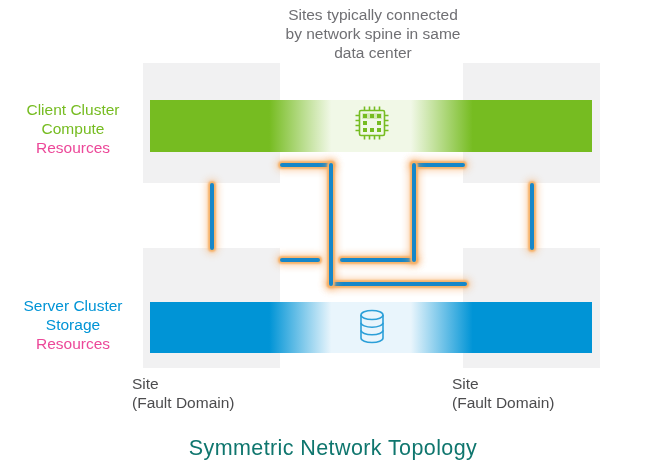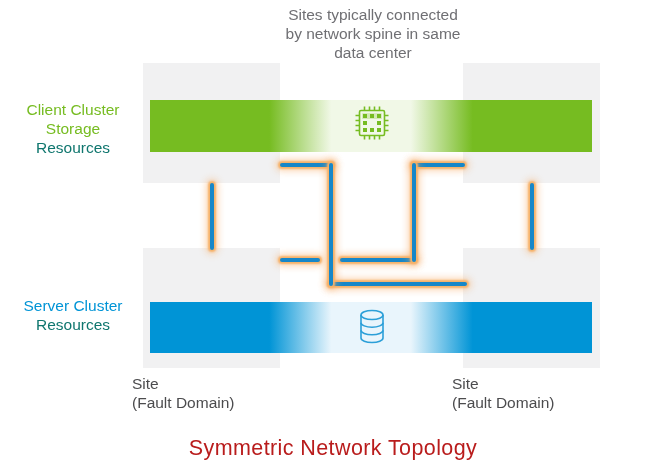--- a/index.html
+++ b/index.html
@@ -19,23 +19,23 @@
   .net-line{
     background:#1787c8;border-radius:2px;
     box-shadow:0 0 2px 2px #f7b269, 0 0 7px 4px rgba(247,166,94,0.45);
   }
   
   .caption-top{width:280px;left:233px;top:5px;text-align:center;font-size:15.5px;line-height:19px;color:#6f6f73;}
   .res-label{width:146px;left:0;text-align:center;font-size:15.5px;line-height:19px;}
   .res-label .ln{display:block;}
   .green-text{color:#76bc21;}
   .blue-text{color:#0094d6;}
-  .muted-text{color:#0f766e;}
+  .muted-text{color:#ec4899;}
   .site-label{width:160px;top:374px;text-align:left;font-size:15.5px;line-height:19px;color:#4c4c4e;}
-  .diagram-title{width:666px;left:0;top:436px;text-align:center;font-size:21.5px;letter-spacing:0.4px;color:#b91c1c;}
+  .diagram-title{width:666px;left:0;top:436px;text-align:center;font-size:21.5px;letter-spacing:0.4px;color:#0f766e;}
 </style>
 </head>
 <body>
 
 <div id="stage">
 
   <div class="abs caption-top prewrap">Sites typically connected
 by network spine in same
 data center</div>
 
@@ -86,25 +86,26 @@
   <div class="abs net-line" style="left:412px;top:163px;width:53px;height:4px;"></div>
   <div class="abs net-line" style="left:412px;top:163px;width:4px;height:99px;"></div>
   <div class="abs net-line" style="left:280px;top:163px;width:53px;height:4px;"></div>
   <div class="abs net-line" style="left:329px;top:282px;width:138px;height:4px;"></div>
   <div class="abs net-line" style="left:329px;top:163px;width:4px;height:123px;"></div>
   <div class="abs net-line" style="left:210px;top:183px;width:4px;height:67px;"></div>
   <div class="abs net-line" style="left:530px;top:183px;width:4px;height:67px;"></div>
 
   <div class="abs res-label" style="top:100px;">
     <span class="ln green-text">Client Cluster</span>
-    <span class="ln green-text">Storage</span>
+    <span class="ln green-text">Compute</span>
     <span class="ln muted-text">Resources</span>
   </div>
   <div class="abs res-label" style="top:296px;">
     <span class="ln blue-text">Server Cluster</span>
+    <span class="ln blue-text">Storage</span>
     <span class="ln muted-text">Resources</span>
   </div>
 
   <div class="abs site-label prewrap" style="left:132px;">Site
 (Fault Domain)</div>
   <div class="abs site-label prewrap" style="left:452px;">Site
 (Fault Domain)</div>
 
   <div class="abs diagram-title">Symmetric Network Topology</div>
 

